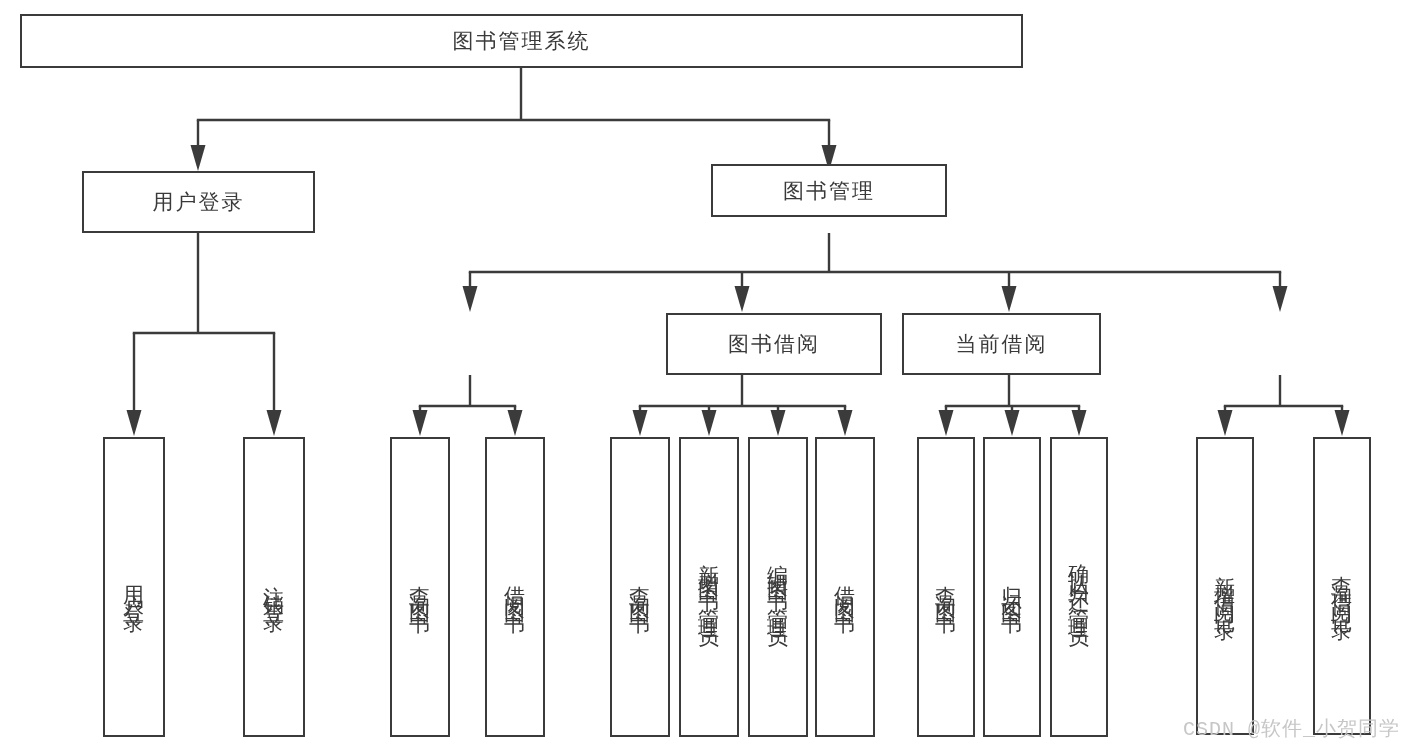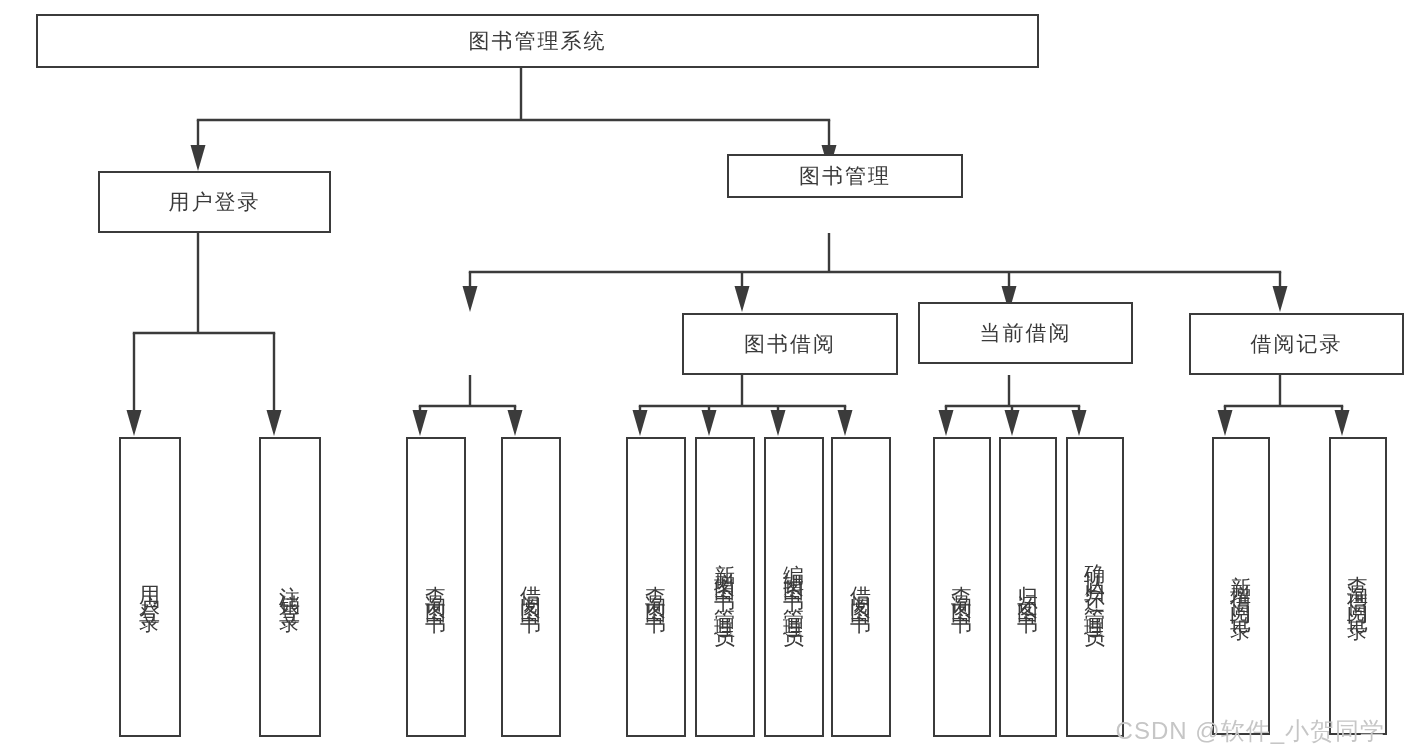--- a/index.html
+++ b/index.html
@@ -18,37 +18,37 @@
     position:absolute;
     box-sizing:border-box;
     background:#ffffff;
     border:2.5px solid #3b3b3b;
     display:flex;align-items:center;justify-content:center;
     color:#3a3a3a;
     font-size:21px;
     letter-spacing:2px;
     z-index:1;
     text-align:center;
-    margin-left:16px;
   }
   .node .vtext{
     writing-mode:vertical-rl;
     text-orientation:mixed;
     letter-spacing:9px;
     line-height:1;
     white-space:nowrap;
   }
   .watermark{
     position:absolute;
-    right:20px;top:715px;
-    font-size:24px;
+    right:5px;top:715px;
+    font-size:20px;
     letter-spacing:1px;
     color:#c6c6c6;
     z-index:5;
     white-space:nowrap;
+    font-family:Liberation Mono, monospace;
   }
 </style>
 </head>
 <body>
 
 <div class="canvas">
 
   <svg id="connectors" viewBox="0 0 1405 747" xmlns="http://www.w3.org/2000/svg">
       <line x1="521" y1="68" x2="521" y2="120" stroke="#3b3b3b" stroke-width="2.4"></line>
       <line x1="196.8" y1="120" x2="830.2" y2="120" stroke="#3b3b3b" stroke-width="2.4"></line>
@@ -104,32 +104,29 @@
       <polygon points="1334.5,410 1349.5,410 1342,436" fill="#3b3b3b"></polygon>
     </svg>
 
   <div class="node" style="left:20px;top:14px;width:1003px;height:54px">
     <span>图书管理系统</span>
   </div>
 
   <div class="node" style="left:82px;top:171px;width:233px;height:62px">
     <span>用户登录</span>
   </div>
-  <div class="node" style="left:711px;top:154px;width:236px;height:44px">
+  <div class="node" style="left:711px;top:164px;width:236px;height:53px">
     <span>图书管理</span>
   </div>
 
   <div class="node" style="left:666px;top:313px;width:216px;height:62px">
     <span>图书借阅</span>
   </div>
-  <div class="node" style="left:902px;top:302px;width:215px;height:62px">
+  <div class="node" style="left:902px;top:313px;width:199px;height:62px">
     <span>当前借阅</span>
-  </div>
-  <div class="node" style="left:1173px;top:313px;width:215px;height:62px">
-    <span>借阅记录</span>
   </div>
 
   <div class="node" style="left:103px;top:437px;width:62px;height:300px">
     <span class="vtext">用户登录</span>
   </div>
   <div class="node" style="left:243px;top:437px;width:62px;height:300px">
     <span class="vtext">注销登录</span>
   </div>
 
   <div class="node" style="left:390px;top:437px;width:60px;height:300px">

